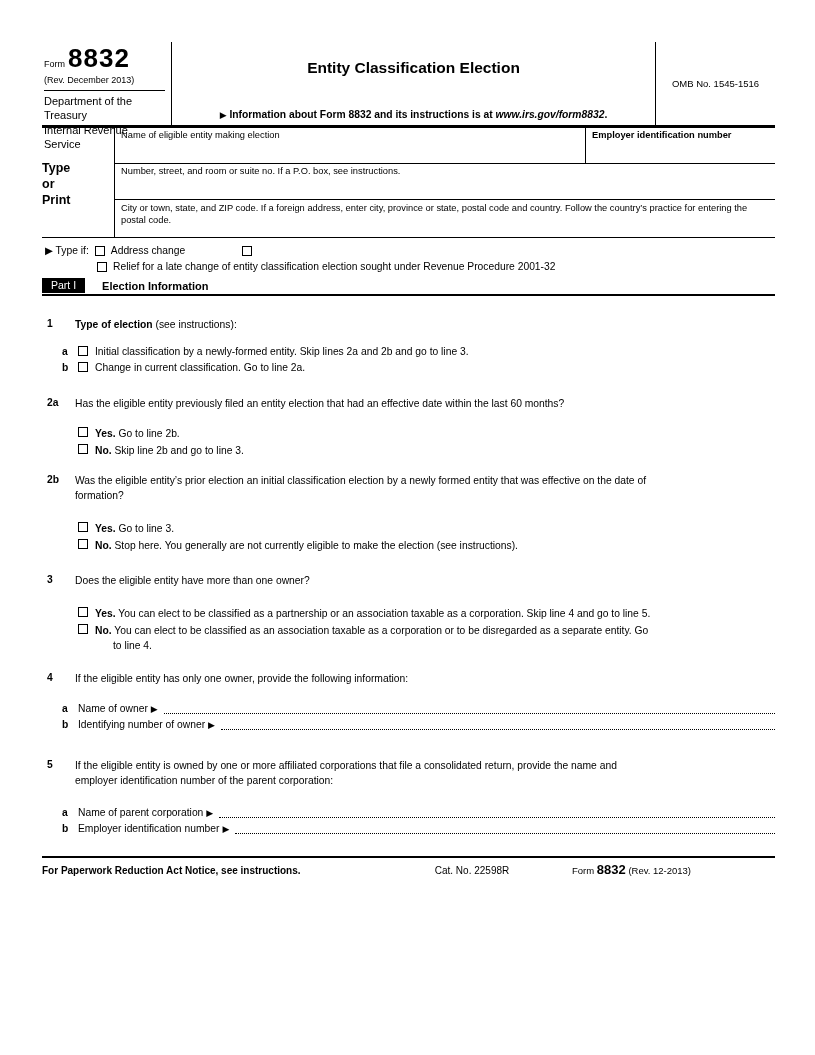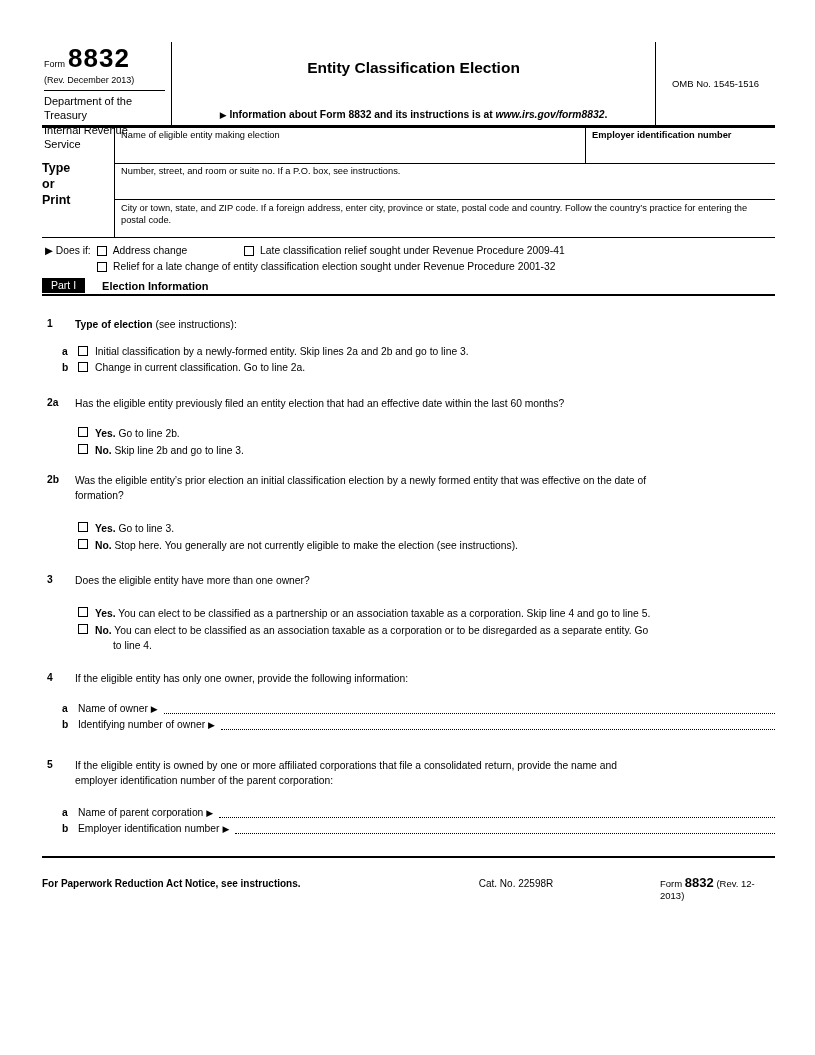--- a/index.html
+++ b/index.html
@@ -67,21 +67,21 @@
   .yn-text { margin-left:7px; white-space:pre-line; line-height:15px; padding-left:18px; text-indent:-18px; }
   .field { display:flex; align-items:flex-start; line-height:14px; }
   .f-label { flex:none; }
   .f-label .arrow { margin-left:3px; }
   .dotline { flex:1; margin-left:6px; border-bottom:1.4px dotted #000; height:12px; }
 
   .mt21 { margin-top:21px; } .mt20 { margin-top:20px; } .mt26 { margin-top:26px; }
   .mt18 { margin-top:18px; } .mt16 { margin-top:16px; } .mt15 { margin-top:15px; } .mt13 { margin-top:13px; } .mt2 { margin-top:2px; }
 
   
-  .footer { margin-top:20px; border-top:2px solid #000; padding-top:17px; display:flex; align-items:baseline;gap:44px; }
+  .footer { margin-top:20px; border-top:2px solid #000; padding-top:4px; display:flex; align-items:baseline; }
   .f-left { width:330px; font-weight:bold; font-size:10px; }
   .f-cat  { width:200px; text-align:center; font-size:10px; }
   .f-right { flex:1; text-align:left; font-size:9.5px; }
   .f-right .fn { font-weight:bold; font-size:13px; }
 </style>
 </head>
 <body>
 
 <div class="page">
 
@@ -128,25 +128,24 @@
         <div class="ent-cell cell-name">
           <span class="prewrap">City or town, state, and ZIP code. If a foreign address, enter city, province or state, postal code and country. Follow the country’s practice for entering the
 postal code.</span>
         </div>
       </div>
     </div>
   </div>
 
   <div class="checkif">
     <div class="ci-row1">
-      <span>▶ Does if:</span>
+      <span>▶ Type if:</span>
       <span class="cb"></span>
       <span class="ci-opt">Address change</span>
       <span class="cb cb2"></span>
-      <span class="ci-opt">Late classification relief sought under Revenue Procedure 2009-41</span>
     </div>
     <div class="ci-row2">
       <span class="cb"></span>
       <span class="ci-opt">Relief for a late change of entity classification election sought under Revenue Procedure 2001-32</span>
     </div>
   </div>
 
   <div class="partbar">
     <span class="part-badge">Part I</span>
     <span class="part-title">Election Information</span>

